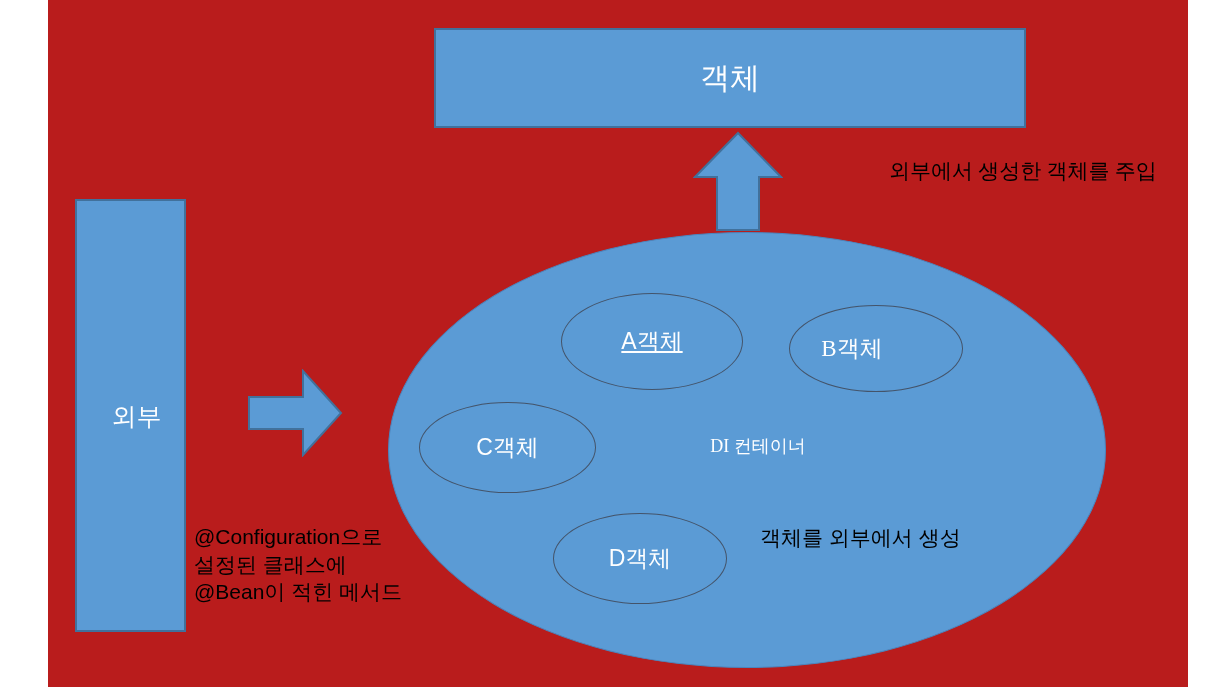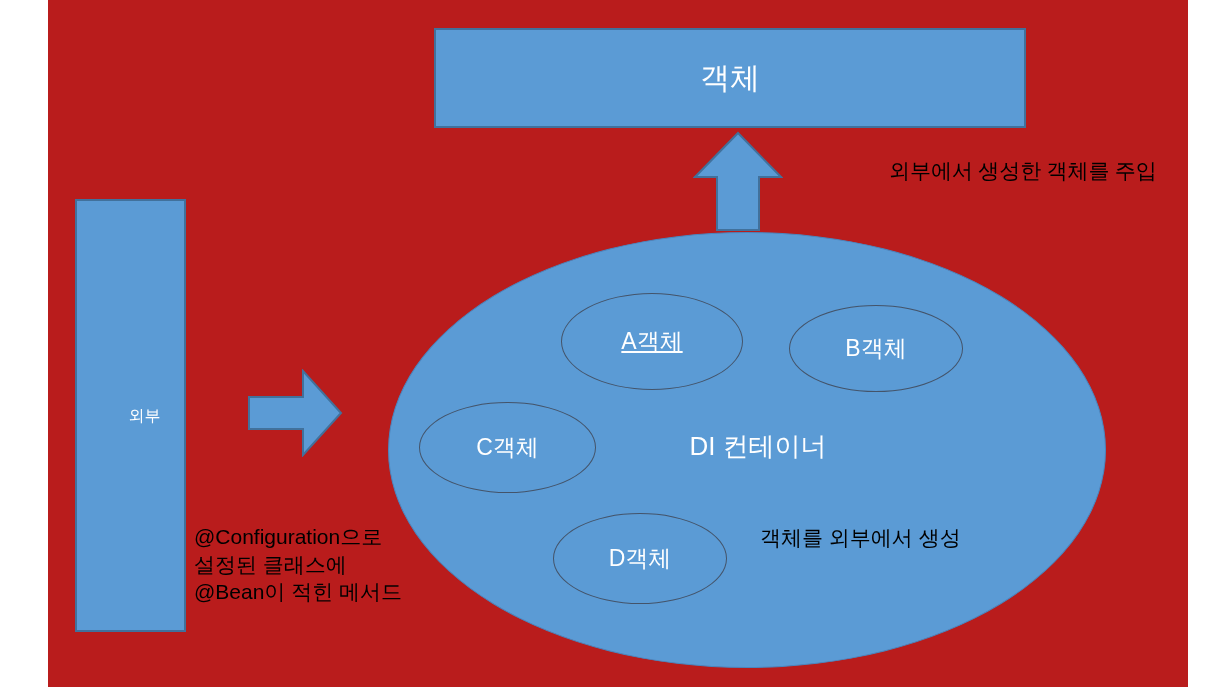--- a/index.html
+++ b/index.html
@@ -55,26 +55,26 @@
     left: 27px;
     top: 199px;
     width: 111px;
     height: 433px;
     background: #5B9BD5;
     border: 2px solid #41719C;
     box-sizing: border-box;
   }
   #left-box-label {
     position: absolute;
-    left: 41px;
+    left: 33px;
     top: 199px;
     width: 111px;
     height: 433px;
     color: #ffffff;
-    font-size: 16px;
+    font-size: 25px;
   }
 
   
   #di-ellipse {
     position: absolute;
     left: 340px;
     top: 232px;
     width: 718px;
     height: 436px;
     background: #5B9BD5;
@@ -82,42 +82,43 @@
     border-radius: 50%;
     box-sizing: border-box;
   }
   #di-label {
     position: absolute;
     left: 560px;
     top: 425px;
     width: 300px;
     height: 44px;
     color: #ffffff;
-    font-size: 26px;
+    font-size: 18px;
+    font-family: Liberation Serif, serif;
   }
 
   
   .bean {
     position: absolute;
     border: 1px solid #44546A;
     border-radius: 50%;
     background: transparent;
     box-sizing: border-box;
   }
   .bean-label {
     position: absolute;
     color: #ffffff;
     font-size: 23px;
   }
 
   #bean-a  { left: 513px; top: 293px; width: 182px; height: 97px; }
   #bean-a-label { left: 513px; top: 293px; width: 182px; height: 97px; text-decoration: underline; }
 
   #bean-b  { left: 741px; top: 305px; width: 174px; height: 87px; }
-  #bean-b-label { left: 741px; top: 305px; width: 174px; height: 87px; }
+  #bean-b-label { left: 717px; top: 305px; width: 174px; height: 87px; font-family: Liberation Serif, serif; }
 
   #bean-c  { left: 371px; top: 402px; width: 177px; height: 91px; }
   #bean-c-label { left: 371px; top: 402px; width: 177px; height: 91px; }
 
   #bean-d  { left: 505px; top: 513px; width: 174px; height: 91px; }
   #bean-d-label { left: 505px; top: 513px; width: 174px; height: 91px; text-align: right; }
 
   
   #up-arrow {
     position: absolute;

